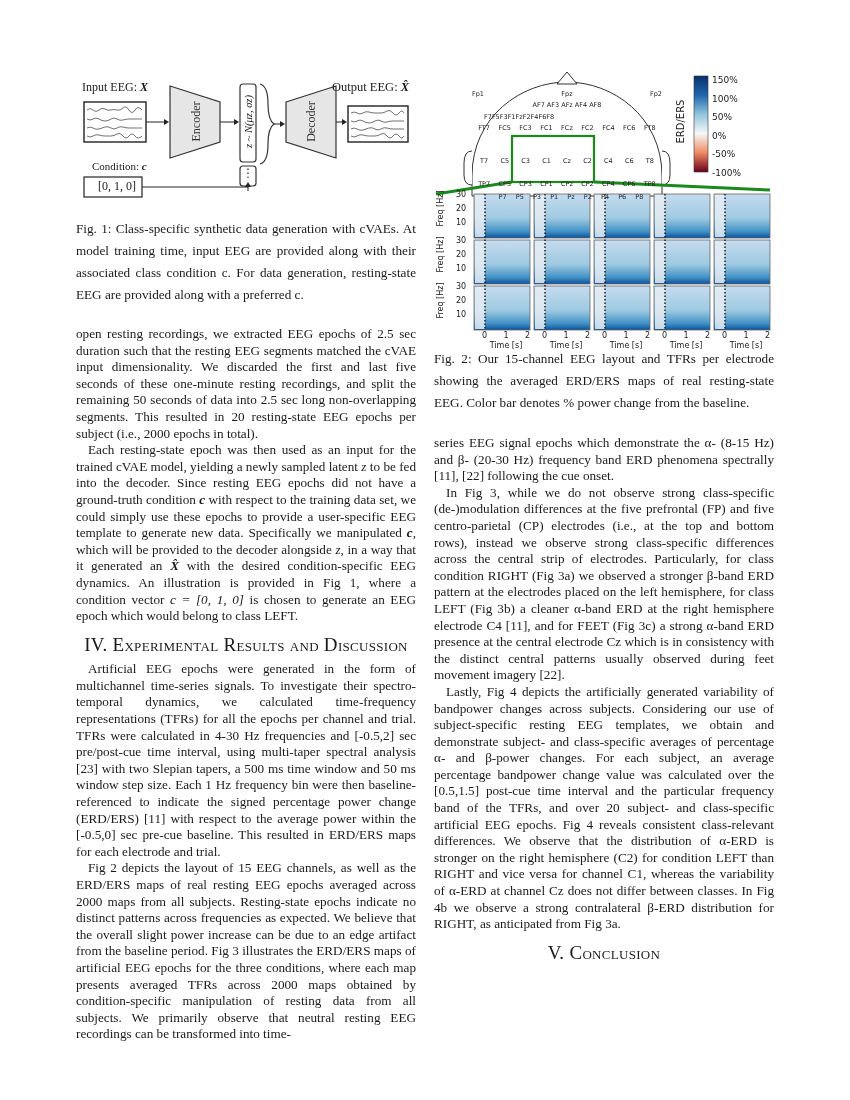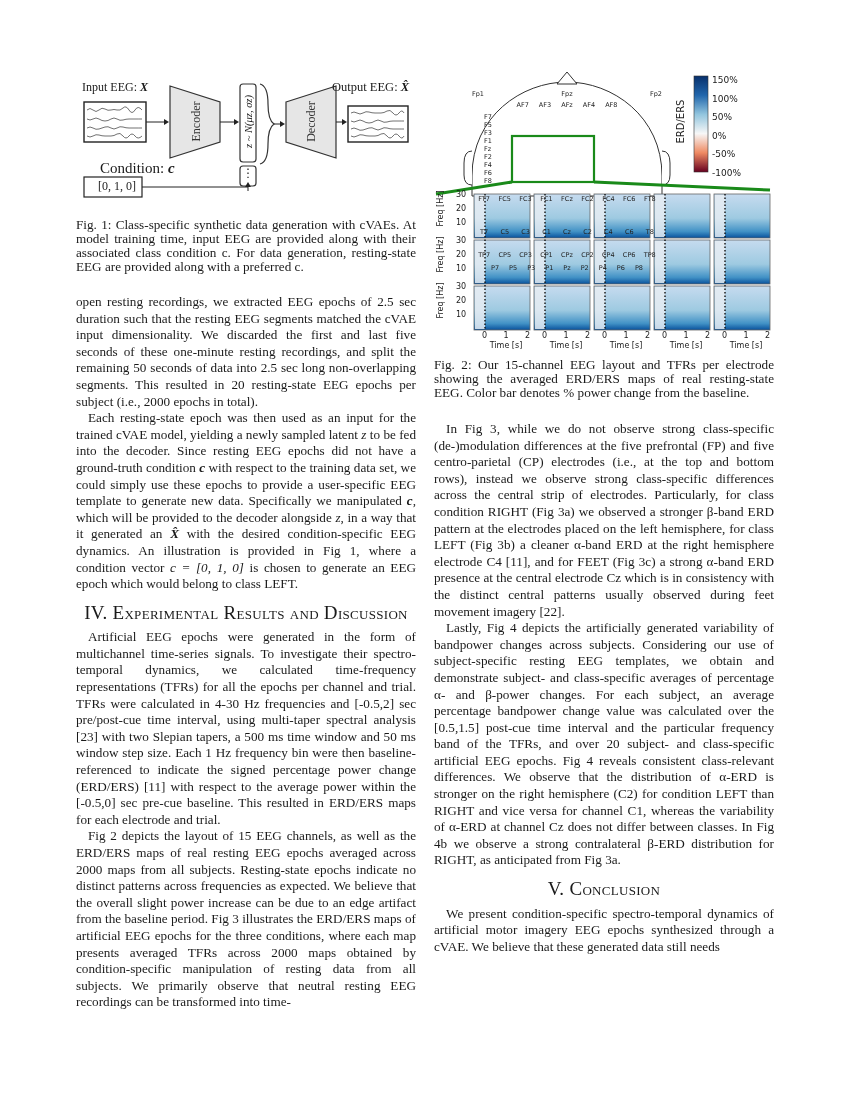--- a/index.html
+++ b/index.html
@@ -1,20 +1,20 @@
 <!DOCTYPE html>
 <html><head>
 <meta charset="utf-8">
 <style>
   html,body{margin:0;padding:0;background:#fff;}
   body{width:850px;height:1100px;position:relative;overflow:hidden;font-family:"Liberation Serif","DejaVu Serif",serif;color:#1a1a1a;}
   .col{position:absolute;width:340px;font-size:13.2px;line-height:16.6px;text-align:justify;}
   .col p{margin:0;text-indent:12px;}
   .col p.noindent{text-indent:0;}
-  .caption{font-size:13.2px;line-height:14px;text-align:justify;margin:0;}
+  .caption{font-size:13.2px;line-height:22px;text-align:justify;margin:0;}
   .sec-head{text-align:center;font-size:19px;margin:12px 0 8px 0;font-variant:small-caps;letter-spacing:0.3px;}
   .fig1{position:absolute;left:76px;top:70px;width:350px;height:140px;}
   .fig2{position:absolute;left:432px;top:66px;width:340px;height:290px;}
   .sm{font-family:"DejaVu Sans",sans-serif;}
   i.m{font-style:italic;}
   b.m{font-weight:bold;font-style:italic;}
 </style>
 </head>
 <body>
 
@@ -65,21 +65,21 @@
   <div style="position:absolute;left:6px;top:10px;font-size:12px;white-space:nowrap;">
     <span>Input EEG: </span><b class="m">X</b>
   </div>
   <div style="position:absolute;left:90px;top:44px;width:60px;font-size:12px;text-align:center;transform:rotate(-90deg);color:#333;">Encoder</div>
   <div style="position:absolute;left:132px;top:46px;width:80px;font-size:10.5px;font-style:italic;text-align:center;transform:rotate(-90deg);white-space:nowrap;">z ~ N(μz, σz)</div>
   <div style="position:absolute;left:164px;top:96px;width:16px;font-size:12px;text-align:center;">⋮</div>
   <div style="position:absolute;left:205px;top:44px;width:60px;font-size:12px;text-align:center;transform:rotate(-90deg);color:#333;">Decoder</div>
   <div style="position:absolute;left:256px;top:10px;font-size:12.5px;white-space:nowrap;">
     <span>Output EEG: </span><b class="m">X̂</b>
   </div>
-  <div style="position:absolute;left:24px;top:90px;font-size:15px;white-space:nowrap;">
+  <div style="position:absolute;left:16px;top:90px;font-size:11px;white-space:nowrap;">
     <span>Condition: </span><b class="m">c</b>
   </div>
   <div style="position:absolute;left:8px;top:109px;width:66px;font-size:12px;text-align:center;">[0, 1, 0]</div>
 </div>
 
 <div class="fig2">
   <svg width="340" height="290" viewBox="0 0 340 290" xmlns="http://www.w3.org/2000/svg" style="position:absolute;left:0;top:0;">
     <defs>
       <linearGradient id="cbar" x1="0" y1="0" x2="0" y2="1">
         <stop offset="0" stop-color="#08306b"></stop>
@@ -152,28 +152,28 @@
       </g>
     </g>
   </svg>
 
   <div class="sm" style="position:absolute;left:40px;top:24px;width:190px;font-size:6.5px;color:#222;">
     <div style="display:flex;justify-content:space-between;gap:12px;margin-bottom:3px;">
       <span>Fp1</span>
         <span>Fpz</span>
         <span>Fp2</span>
     </div>
-    <div style="display:flex;justify-content:center;gap:10px;margin-bottom:4px;">
+    <div style="display:flex;justify-content:center;gap:2px;margin-bottom:4px;">
       <span>AF7</span>
         <span>AF3</span>
         <span>AFz</span>
         <span>AF4</span>
         <span>AF8</span>
     </div>
-    <div style="display:flex;justify-content:flex-start;padding:0 12px;margin-bottom:10px;flex-direction:column;">
+    <div style="display:flex;justify-content:flex-start;padding:0 12px;margin-bottom:3px;">
       <span>F7</span>
         <span>F5</span>
         <span>F3</span>
         <span>F1</span>
         <span>Fz</span>
         <span>F2</span>
         <span>F4</span>
         <span>F6</span>
         <span>F8</span>
     </div>
@@ -203,21 +203,21 @@
       <span>TP7</span>
         <span>CP5</span>
         <span>CP3</span>
         <span>CP1</span>
         <span>CPz</span>
         <span>CP2</span>
         <span>CP4</span>
         <span>CP6</span>
         <span>TP8</span>
     </div>
-    <div style="display:flex;justify-content:space-around;padding:0 14px;">
+    <div style="display:flex;justify-content:space-around;padding:0 14px;margin-left:8px;">
       <span>P7</span>
         <span>P5</span>
         <span>P3</span>
         <span>P1</span>
         <span>Pz</span>
         <span>P2</span>
         <span>P4</span>
         <span>P6</span>
         <span>P8</span>
     </div>
@@ -285,20 +285,20 @@
 <div class="col" style="left:76px;top:218px;">
   <p class="caption noindent">Fig. 1: Class-specific synthetic data generation with cVAEs. At model training time, input EEG are provided along with their associated class condition c. For data generation, resting-state EEG are provided along with a preferred c.</p>
   <div style="height:20px;"></div>
   <p class="noindent">open resting recordings, we extracted EEG epochs of 2.5 sec duration such that the resting EEG segments matched the cVAE input dimensionality. We discarded the first and last five seconds of these one-minute resting recordings, and split the remaining 50 seconds of data into 2.5 sec long non-overlapping segments. This resulted in 20 resting-state EEG epochs per subject (i.e., 2000 epochs in total).</p>
   <p><span>Each resting-state epoch was then used as an input for the trained cVAE model, yielding a newly sampled latent </span><i class="m">z</i><span> to be fed into the decoder. Since resting EEG epochs did not have a ground-truth condition </span><b class="m">c</b><span> with respect to the training data set, we could simply use these epochs to provide a user-specific EEG template to generate new data. Specifically we manipulated </span><b class="m">c</b><span>, which will be provided to the decoder alongside </span><i class="m">z</i><span>, in a way that it generated an </span><b class="m">X̂</b><span> with the desired condition-specific EEG dynamics. An illustration is provided in Fig 1, where a condition vector </span><i class="m">c = [0, 1, 0]</i><span> is chosen to generate an EEG epoch which would belong to class LEFT.</span></p>
   <div class="sec-head">IV. Experimental Results and Discussion</div>
   <p>Artificial EEG epochs were generated in the form of multichannel time-series signals. To investigate their spectro-temporal dynamics, we calculated time-frequency representations (TFRs) for all the epochs per channel and trial. TFRs were calculated in 4-30 Hz frequencies and [-0.5,2] sec pre/post-cue time interval, using multi-taper spectral analysis [23] with two Slepian tapers, a 500 ms time window and 50 ms window step size. Each 1 Hz frequency bin were then baseline-referenced to indicate the signed percentage power change (ERD/ERS) [11] with respect to the average power within the [-0.5,0] sec pre-cue baseline. This resulted in ERD/ERS maps for each electrode and trial.</p>
   <p>Fig 2 depicts the layout of 15 EEG channels, as well as the ERD/ERS maps of real resting EEG epochs averaged across 2000 maps from all subjects. Resting-state epochs indicate no distinct patterns across frequencies as expected. We believe that the overall slight power increase can be due to an edge artifact from the baseline period. Fig 3 illustrates the ERD/ERS maps of artificial EEG epochs for the three conditions, where each map presents averaged TFRs across 2000 maps obtained by condition-specific manipulation of resting data from all subjects. We primarily observe that neutral resting EEG recordings can be transformed into time-</p>
 </div>
 
-<div class="col" style="left:434px;top:358px;">
+<div class="col" style="left:434px;top:348px;">
   <p class="caption noindent">Fig. 2: Our 15-channel EEG layout and TFRs per electrode showing the averaged ERD/ERS maps of real resting-state EEG. Color bar denotes % power change from the baseline.</p>
   <div style="height:21px;"></div>
+  <p class="noindent">series EEG signal epochs which demonstrate the α- (8-15 Hz) and β- (20-30 Hz) frequency band ERD phenomena spectrally [11], [22] following the cue onset.</p>
   <p>In Fig 3, while we do not observe strong class-specific (de-)modulation differences at the five prefrontal (FP) and five centro-parietal (CP) electrodes (i.e., at the top and bottom rows), instead we observe strong class-specific differences across the central strip of electrodes. Particularly, for class condition RIGHT (Fig 3a) we observed a stronger β-band ERD pattern at the electrodes placed on the left hemisphere, for class LEFT (Fig 3b) a cleaner α-band ERD at the right hemisphere electrode C4 [11], and for FEET (Fig 3c) a strong α-band ERD presence at the central electrode Cz which is in consistency with the distinct central patterns usually observed during feet movement imagery [22].</p>
   <p>Lastly, Fig 4 depicts the artificially generated variability of bandpower changes across subjects. Considering our use of subject-specific resting EEG templates, we obtain and demonstrate subject- and class-specific averages of percentage α- and β-power changes. For each subject, an average percentage bandpower change value was calculated over the [0.5,1.5] post-cue time interval and the particular frequency band of the TFRs, and over 20 subject- and class-specific artificial EEG epochs. Fig 4 reveals consistent class-relevant differences. We observe that the distribution of α-ERD is stronger on the right hemisphere (C2) for condition LEFT than RIGHT and vice versa for channel C1, whereas the variability of α-ERD at channel Cz does not differ between classes. In Fig 4b we observe a strong contralateral β-ERD distribution for RIGHT, as anticipated from Fig 3a.</p>
   <div class="sec-head">V. Conclusion</div>
-  <p>We present condition-specific spectro-temporal dynamics of artificial motor imagery EEG epochs synthesized through a cVAE. We believe that these generated data still needs</p>
 </div>
 
 </body></html>

